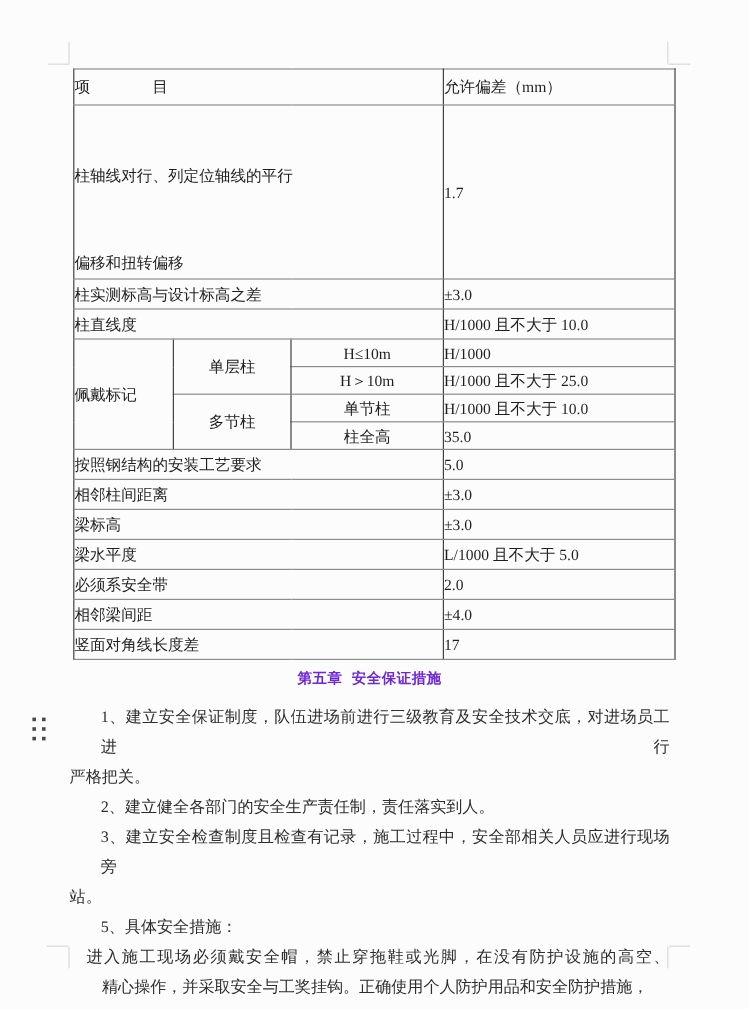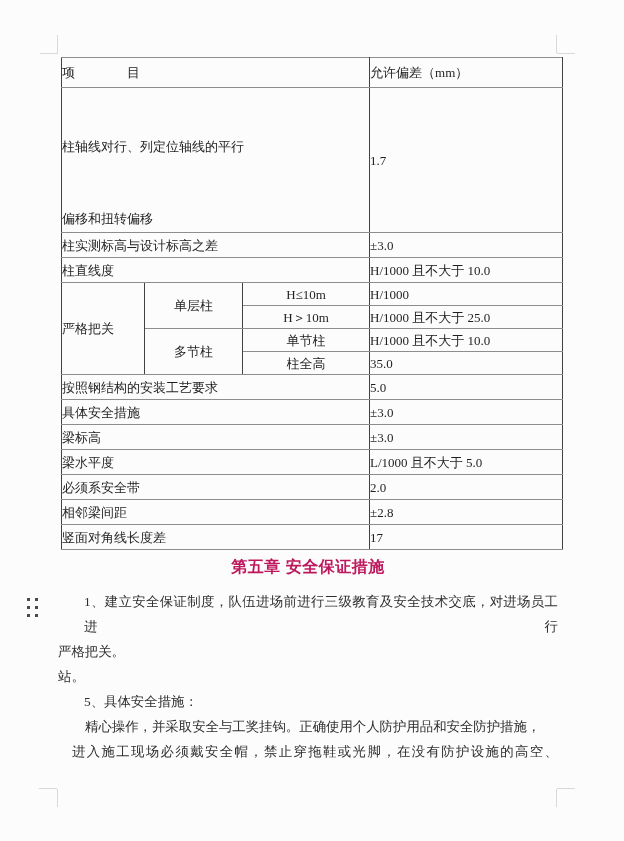--- a/index.html
+++ b/index.html
@@ -46,22 +46,22 @@
   td.val{text-align:left;padding-left:27px;}
   td.ctr{text-align:center;}
   tr.hhead td{height:29px;}
   tr.haxis td{height:50px;}
   tr.h26 td{height:24px;}
   tr.h24 td{height:22px;}
   td.item .ln{line-height:26px;margin-top:46px;}
   
   h2.chapter{
     margin:7px 0 11px 0;
-    font-family:Liberation Sans, sans-serif;
-    font-weight:bold;font-size:16px;color:#be185d;
+    font-family:Liberation Mono, monospace;
+    font-weight:bold;font-size:12px;color:#6d28d9;
     text-align:center;letter-spacing:.5px;
   }
   
   p.line{
     margin:0;font-size:13.4px;line-height:25px;
     color:#2e2e2e;white-space:nowrap;
   }
   p.line.stretch{white-space:normal;text-align:justify;text-align-last:justify;}
   .ind0{padding-left:0;} .ind1{padding-left:14px;} .ind1b{padding-left:24px;}
   .ind2{padding-left:26px;} .ind2b{padding-left:27px;}
@@ -112,21 +112,21 @@
       </tr>
       <tr class="h26">
         <td colspan="3" class="item">柱实测标高与设计标高之差</td>
         <td class="val">±3.0</td>
       </tr>
       <tr class="h26">
         <td colspan="3" class="item">柱直线度</td>
         <td class="val">H/1000 且不大于 10.0</td>
       </tr>
       <tr class="h24">
-        <td rowspan="4" class="item">严格把关</td>
+        <td rowspan="4" class="item">佩戴标记</td>
         <td rowspan="2" class="ctr">单层柱</td>
         <td class="ctr">H≤10m</td>
         <td class="val">H/1000</td>
       </tr>
       <tr class="h24">
         <td class="ctr">H＞10m</td>
         <td class="val">H/1000 且不大于 25.0</td>
       </tr>
       <tr class="h24">
         <td rowspan="2" class="ctr">多节柱</td>
@@ -135,49 +135,51 @@
       </tr>
       <tr class="h24">
         <td class="ctr">柱全高</td>
         <td class="val">35.0</td>
       </tr>
       <tr class="h26">
         <td colspan="3" class="item">按照钢结构的安装工艺要求</td>
         <td class="val">5.0</td>
       </tr>
       <tr class="h26">
-        <td colspan="3" class="item">具体安全措施</td>
+        <td colspan="3" class="item">相邻柱间距离</td>
         <td class="val">±3.0</td>
       </tr>
       <tr class="h26">
         <td colspan="3" class="item">梁标高</td>
         <td class="val">±3.0</td>
       </tr>
       <tr class="h26">
         <td colspan="3" class="item">梁水平度</td>
         <td class="val">L/1000 且不大于 5.0</td>
       </tr>
       <tr class="h26">
         <td colspan="3" class="item">必须系安全带</td>
         <td class="val">2.0</td>
       </tr>
       <tr class="h26">
         <td colspan="3" class="item">相邻梁间距</td>
-        <td class="val">±2.8</td>
+        <td class="val">±4.0</td>
       </tr>
       <tr class="h26">
         <td colspan="3" class="item">竖面对角线长度差</td>
         <td class="val">17</td>
       </tr>
     </tbody>
       </table>
 
     <h2 class="chapter">第五章 安全保证措施</h2>
 
     <p class="line ind2 stretch">1、建立安全保证制度，队伍进场前进行三级教育及安全技术交底，对进场员工进行</p>
     <p class="line ind0">严格把关。</p>
+    <p class="line ind2">2、建立健全各部门的安全生产责任制，责任落实到人。</p>
+    <p class="line ind2 stretch">3、建立安全检查制度且检查有记录，施工过程中，安全部相关人员应进行现场旁</p>
     <p class="line ind0">站。</p>
     <p class="line ind2">5、具体安全措施：</p>
+    <p class="line ind1 stretch">进入施工现场必须戴安全帽，禁止穿拖鞋或光脚，在没有防护设施的高空、</p>
     <p class="line ind2b">精心操作，并采取安全与工奖挂钩。正确使用个人防护用品和安全防护措施，</p>
-    <p class="line ind1 stretch">进入施工现场必须戴安全帽，禁止穿拖鞋或光脚，在没有防护设施的高空、</p>
 
   </div>
 </div>
 
 </body></html>

